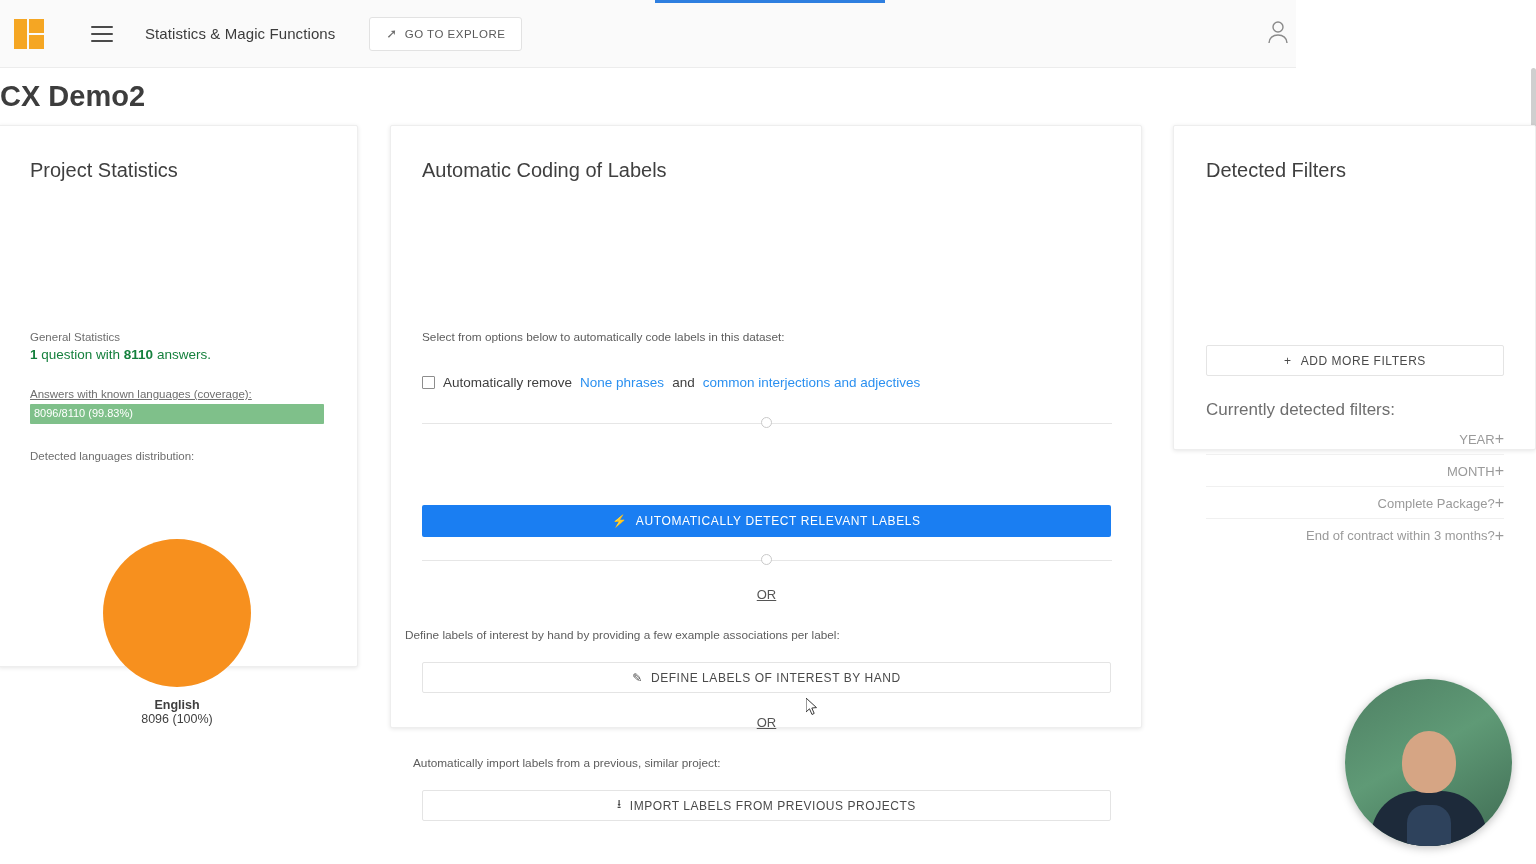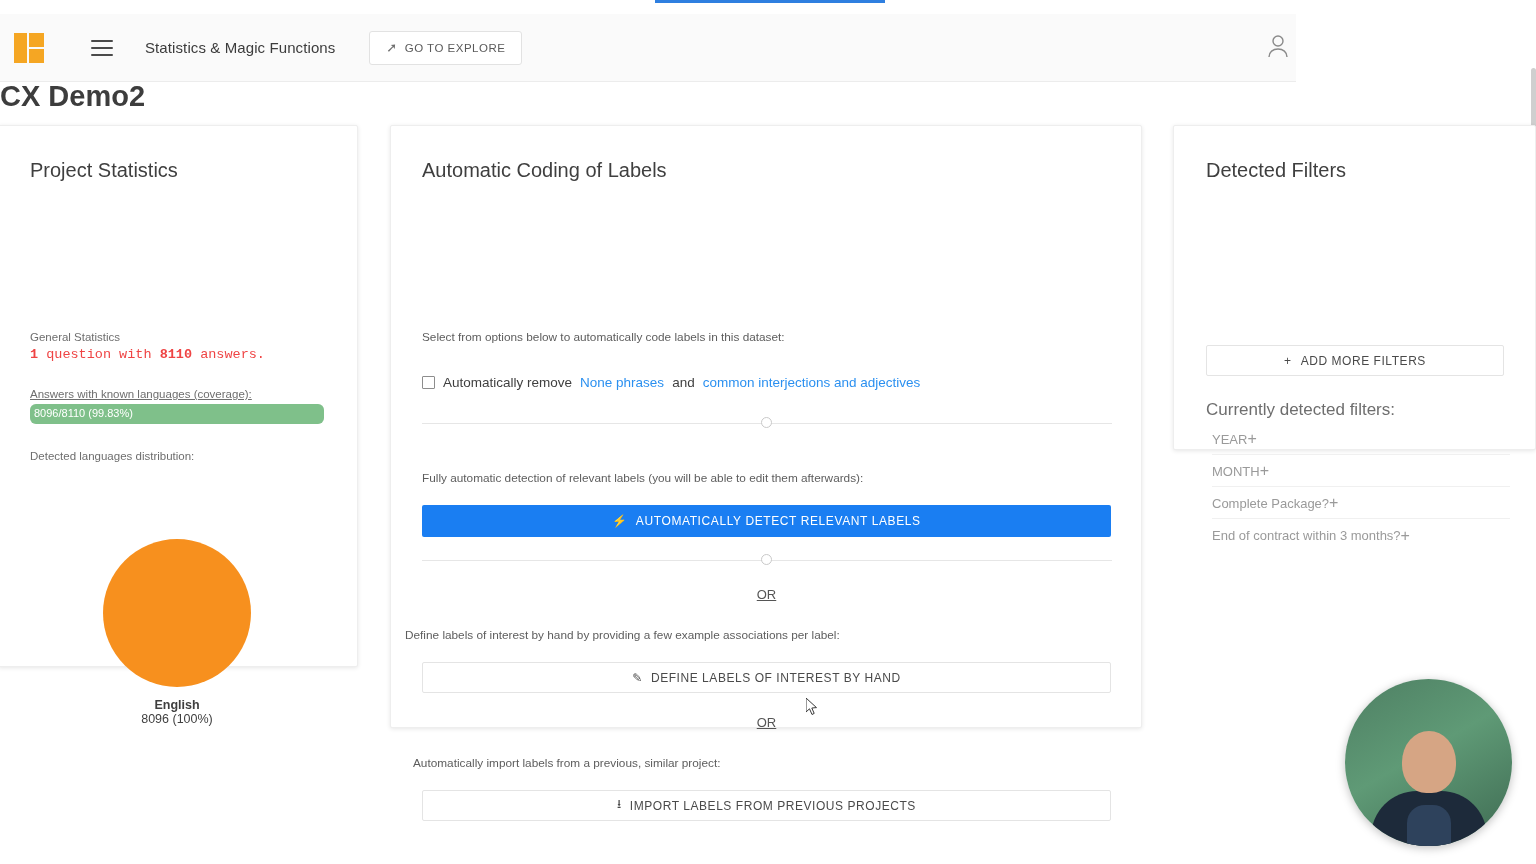--- a/index.html
+++ b/index.html
@@ -15,21 +15,21 @@
     width: 1536px; height: 864px;
     background: #ffffff;
   }
 
   
   .topbar {
     position: absolute; top: 0; left: 0;
     width: 1296px; height: 68px;
     background: #fafafa;
     border-bottom: 1px solid #ececec;
-    display: flex; align-items: center; margin-top: 14px;
+    display: flex; align-items: center;
   }
   .logo {
     width: 30px; height: 30px;
     margin-left: 14px;
     position: relative;
     display: block;
   }
   .logo .sq1 { position: absolute; left: 0; top: 0; width: 13px; height: 30px; background: #f5a623; }
   .logo .sq2 { position: absolute; left: 15px; top: 0; width: 15px; height: 14px; background: #f5a623; }
   .logo .sq3 { position: absolute; left: 15px; top: 16px; width: 15px; height: 14px; background: #f5a623; }
@@ -94,29 +94,29 @@
 
   
   #stats-card { left: -2px; top: 125px; width: 360px; height: 542px; }
   #stats-card .card-title { position: absolute; left: 31px; top: 33px; }
   .sect-label {
     font-size: 11.5px; color: #6e6e6e;
   }
   #general-stats-label { position: absolute; left: 31px; top: 205px; }
   #general-stats-line {
     position: absolute; left: 31px; top: 221px;
-    font-size: 13.5px; color: #ef4444; font-family: Liberation Mono, monospace;
+    font-size: 13.5px; color: #15803d;
   }
   #general-stats-line b { font-weight: 700; }
   #coverage-label { position: absolute; left: 31px; top: 262px; text-decoration: underline; }
   .coverage-bar {
     position: absolute; left: 31px; top: 278px;
     width: 294px; height: 20px;
     background: #e9e9e9;
-    border-radius: 6px;
+    border-radius: 1px;
     overflow: hidden;
   }
   .coverage-fill {
     position: absolute; left: 0; top: 0; bottom: 0;
     width: 99.83%;
     background: #7fc08a;
   }
   .coverage-text {
     position: absolute; left: 4px; top: 3px;
     font-size: 11px; color: #ffffff;
@@ -240,26 +240,25 @@
     display: flex; align-items: center; justify-content: center;
     gap: 9px;
     cursor: pointer;
     font-family: "Liberation Sans", sans-serif;
   }
   #currently-detected { position: absolute; left: 32px; top: 274px; font-size: 17px; color: #6e6e6e; }
 
   .filter-row {
     position: absolute; left: 32px;
     width: 298px; height: 31px;
-    display: flex; align-items: center; justify-content: flex-start;
+    display: flex; align-items: center; justify-content: flex-end;
     font-size: 13px;
     color: #9a9a9a;
     border-bottom: 1px solid #f0f0f0;
     cursor: pointer;
-    margin-left: 6px;
   }
   .filter-row .plus { font-size: 16px; color: #9a9a9a; }
 
   
   .webcam {
     position: absolute; right: 24px; bottom: 18px;
     width: 167px; height: 167px;
     border-radius: 50%;
     overflow: hidden;
     background: linear-gradient(150deg, #4e7f63 0%, #5f9a76 45%, #3e6a52 100%);
@@ -368,21 +367,20 @@
       <span>Automatically remove </span>
       <span class="link">None phrases</span>
       <span> and </span>
       <span class="link">common interjections and adjectives</span>
     </div>
 
     <div class="divider" id="div1">
         <span class="knob"></span>
       </div>
 
-    <div class="mid-text" id="detect-desc">Fully automatic detection of relevant labels (you will be able to edit them afterwards):</div>
     <button class="btn-primary" style="background: rgb(26, 126, 242);">
       <span>⚡</span>
       <span>AUTOMATICALLY DETECT RELEVANT LABELS</span>
     </button>
 
     <div class="divider" id="div2">
         <span class="knob"></span>
       </div>
 
     <div class="or-text" id="or1">OR</div>

